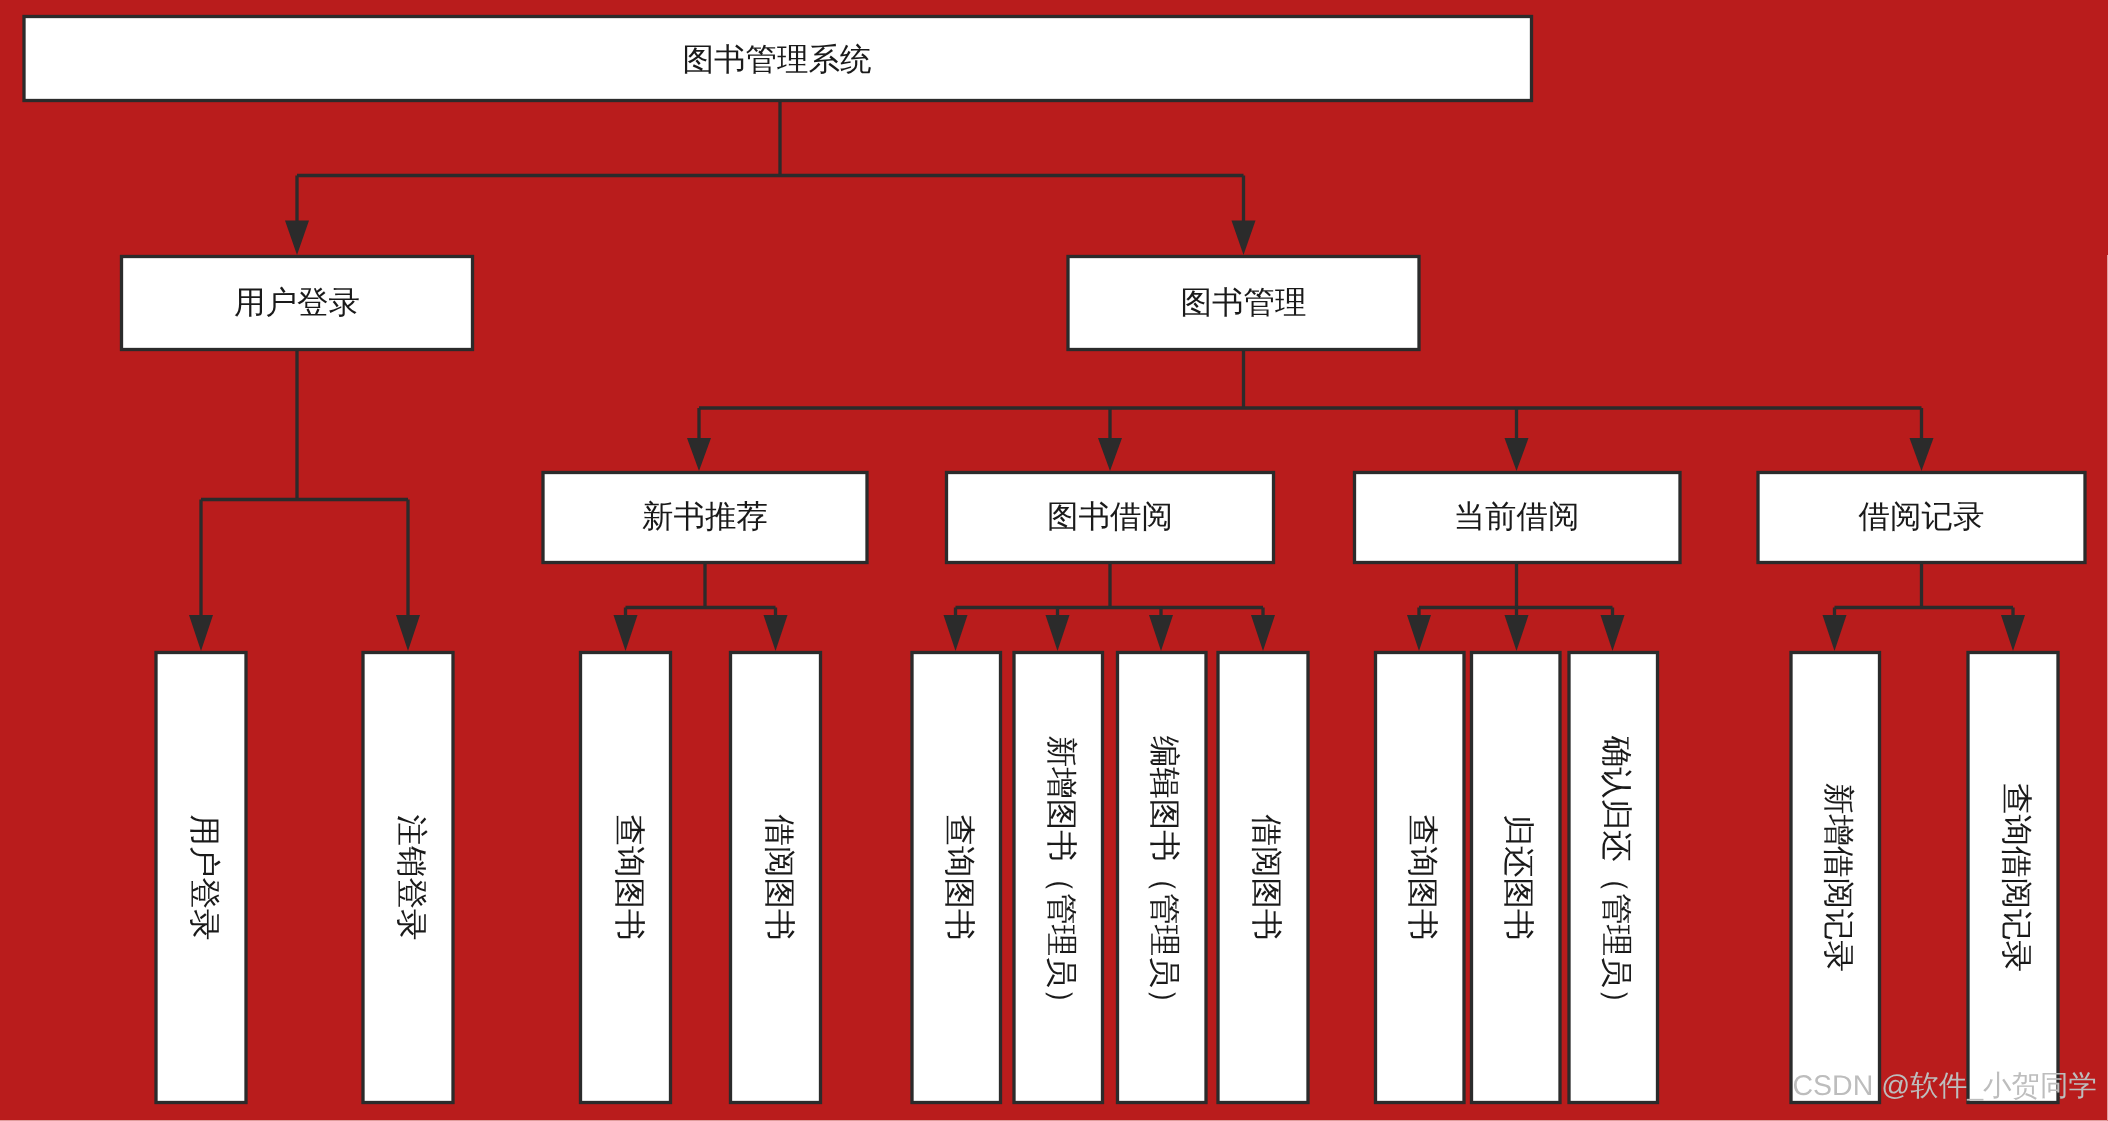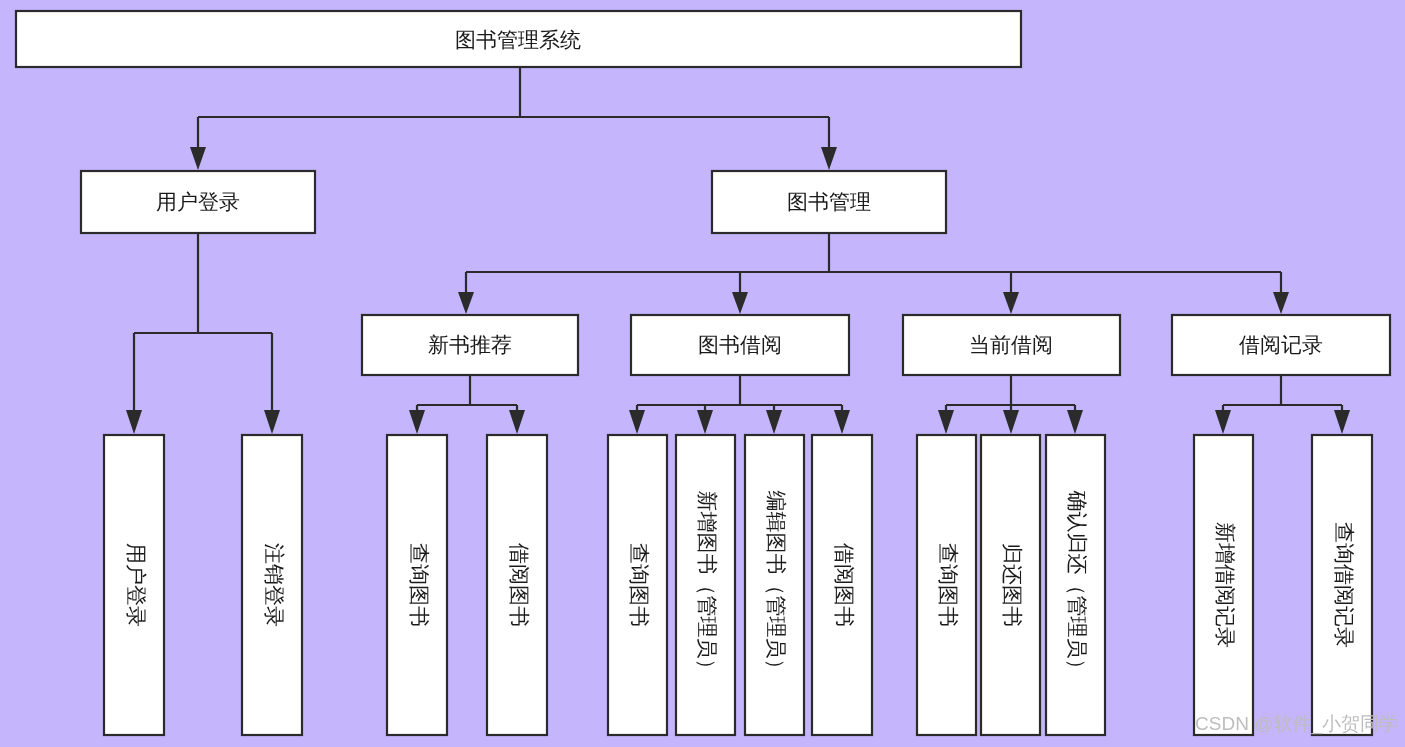--- a/index.html
+++ b/index.html
@@ -10,21 +10,21 @@
   body {
     width: 1405px;
     height: 747px;
     font-family: "Liberation Sans", "DejaVu Sans", sans-serif;
     overflow: hidden;
   }
   #diagram-root {
     position: relative;
     width: 1405px;
     height: 747px;
-    background: #c4b5fd;
+    background: #b91c1c;
   }
   svg#diagram-svg {
     position: absolute;
     top: 0;
     left: 0;
     width: 1405px;
     height: 747px;
     display: block;
   }
   .node-box {

